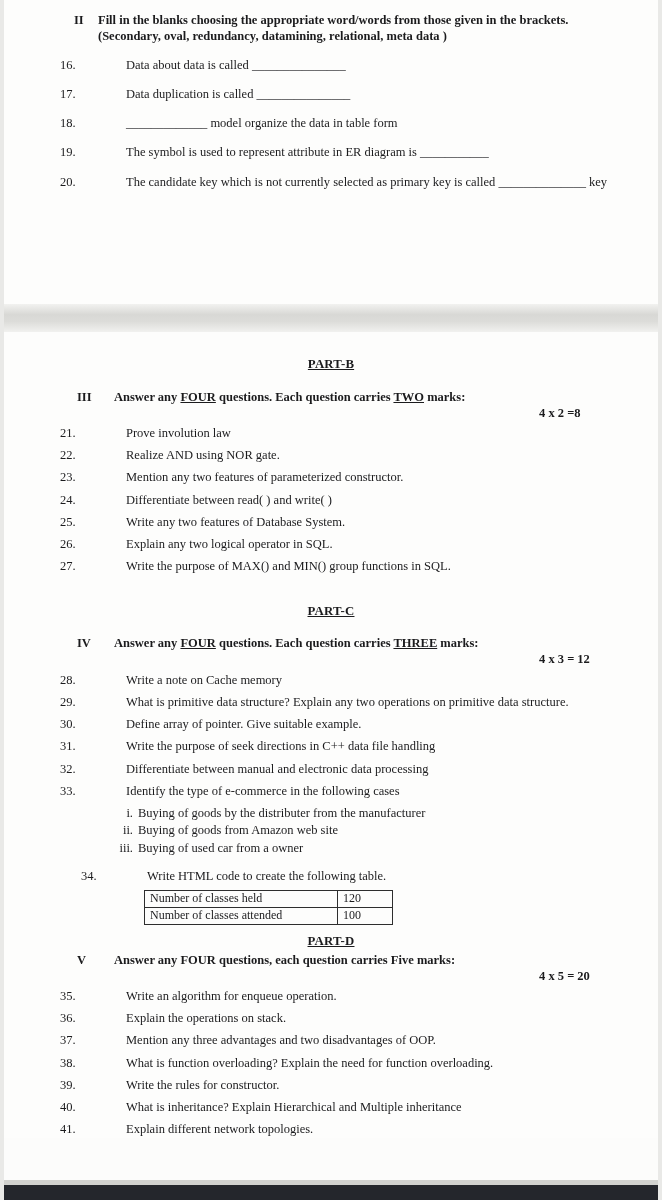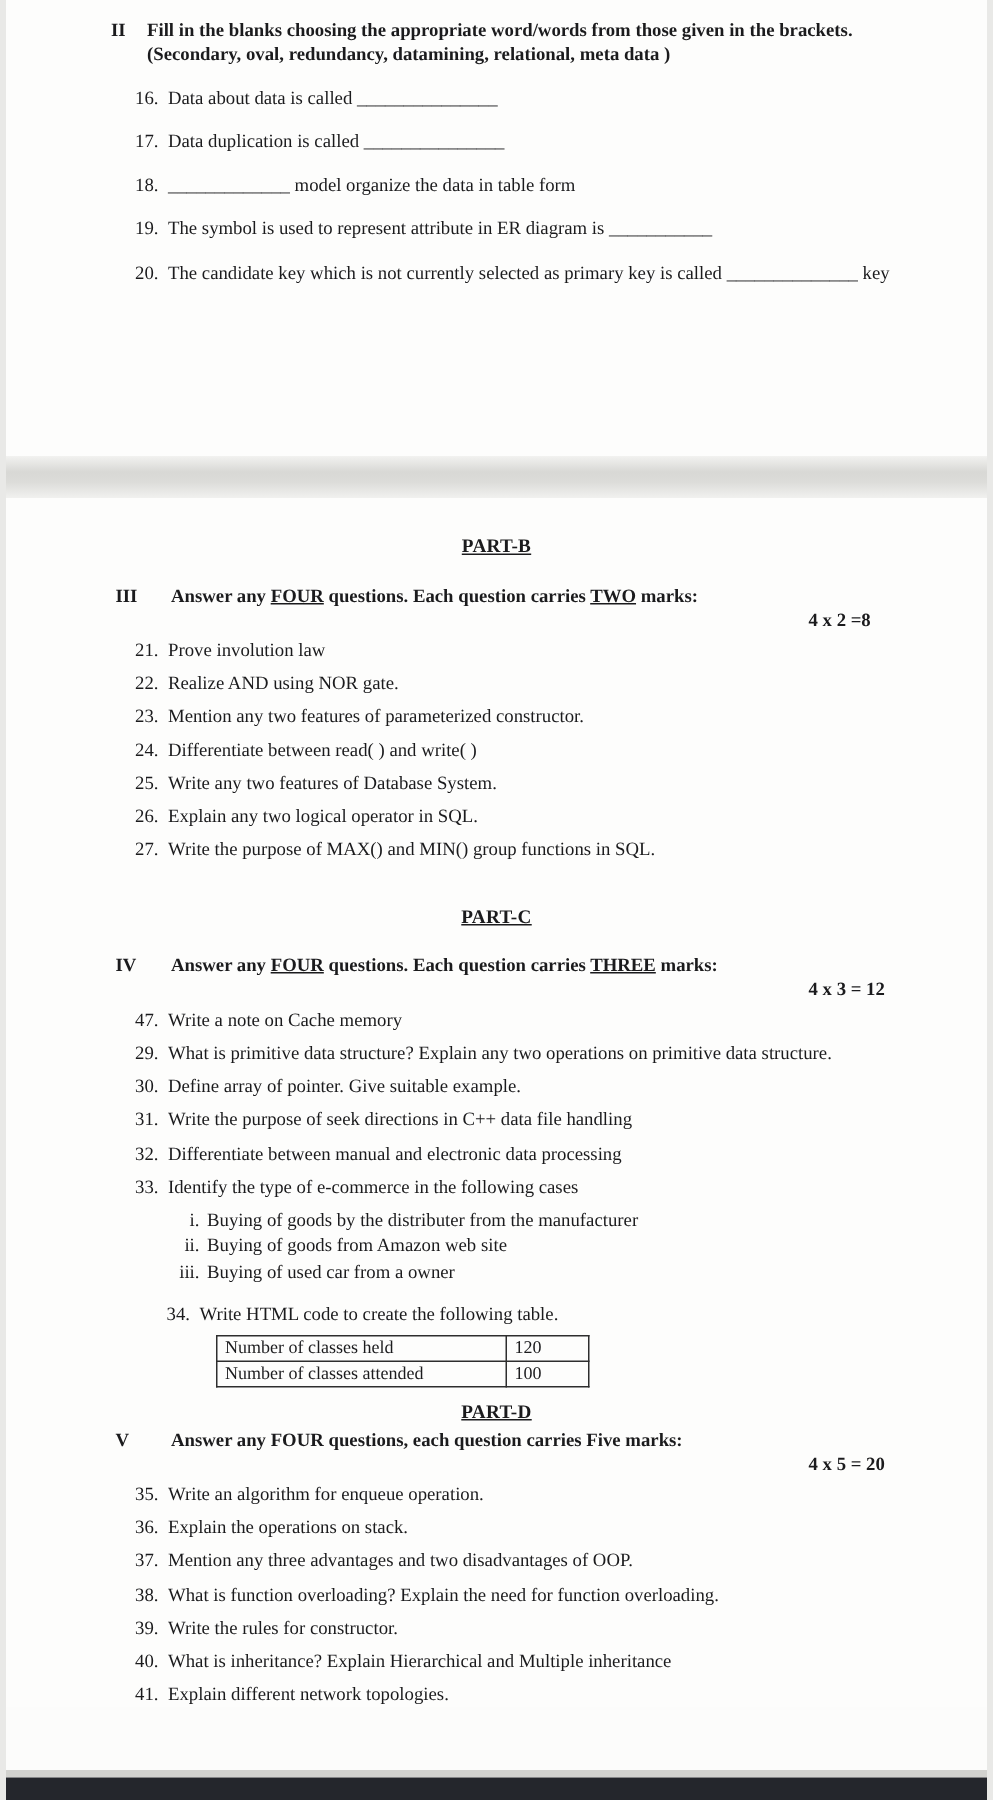--- a/index.html
+++ b/index.html
@@ -27,21 +27,21 @@
   .sec-head .marks { position: absolute; left: 535px; top: 16px; white-space: nowrap; }
 
   .u { text-decoration: underline; }
 
   .part-title { text-align: center; font-weight: bold; text-decoration: underline; font-size: 12.8px; letter-spacing: 0.2px; }
   .part-b { margin-bottom: 16px; }
   .part-c { margin-top: 28px; margin-bottom: 16px; }
   .part-d { margin-top: 6px; margin-bottom: 2px; }
 
   .qlist { margin-top: 12px; }
-  .q { display: flex; padding: 0 20px 0 86px; }
+  .q { display: flex; padding: 0 20px 0 56px; gap: 44px; }
   .qlist-wide .q { margin-bottom: 13px; }
   .qlist-tight .q { margin-bottom: 6px; }
   .q .n { flex: none; width: 22px; }
   .q .t { flex: 1; }
 
   .sub { display: flex; padding-left: 113px; margin-bottom: 1px; }
   .sub .sn { flex: none; width: 16px; text-align: right; margin-right: 5px; }
 
   .q34 { margin-top: 12px; margin-left: 21px; }
   .q34-table { border-collapse: collapse; margin: 5px 0 8px 140px; font-size: 12px; }
@@ -131,21 +131,21 @@
     <div class="part-title part-c">PART-C</div>
 
     <div class="sec-head">
       <span class="roman">IV</span>
       <span class="instr"><span>Answer any </span><span class="u">FOUR</span><span> questions. Each question carries </span><span class="u">THREE</span><span> marks:</span></span>
       <span class="marks">4 x 3 = 12</span>
     </div>
 
     <div class="qlist qlist-tight">
       <div class="q">
-        <span class="n">47.</span>
+        <span class="n">28.</span>
         <span class="t">Write a note on Cache memory</span>
       </div>
       <div class="q">
         <span class="n">29.</span>
         <span class="t">What is primitive data structure? Explain any two operations on primitive data structure.</span>
       </div>
       <div class="q">
         <span class="n">30.</span>
         <span class="t">Define array of pointer. Give suitable example.</span>
       </div>

